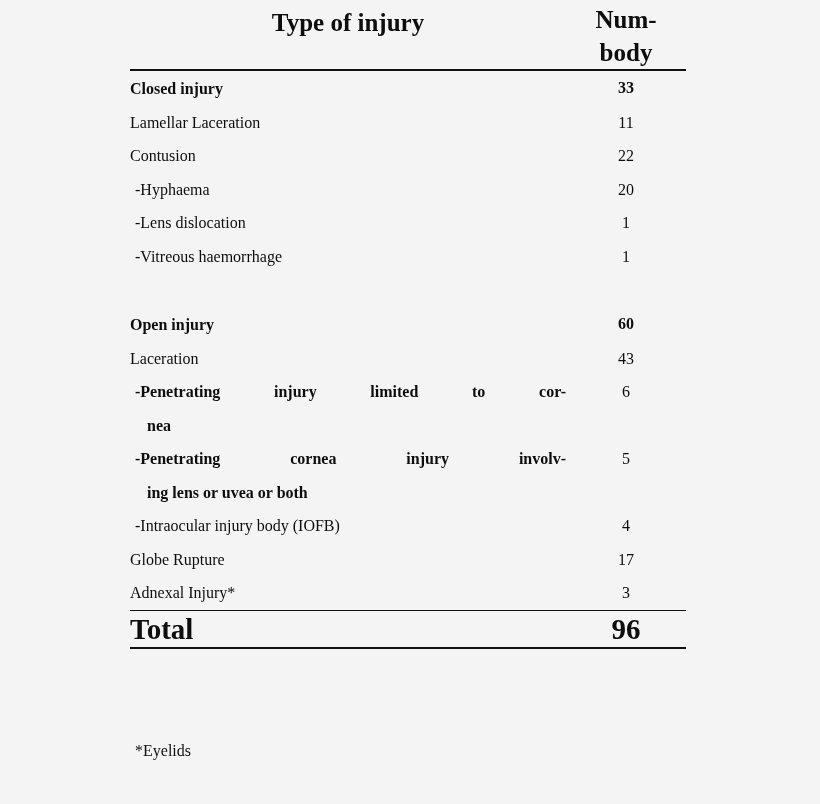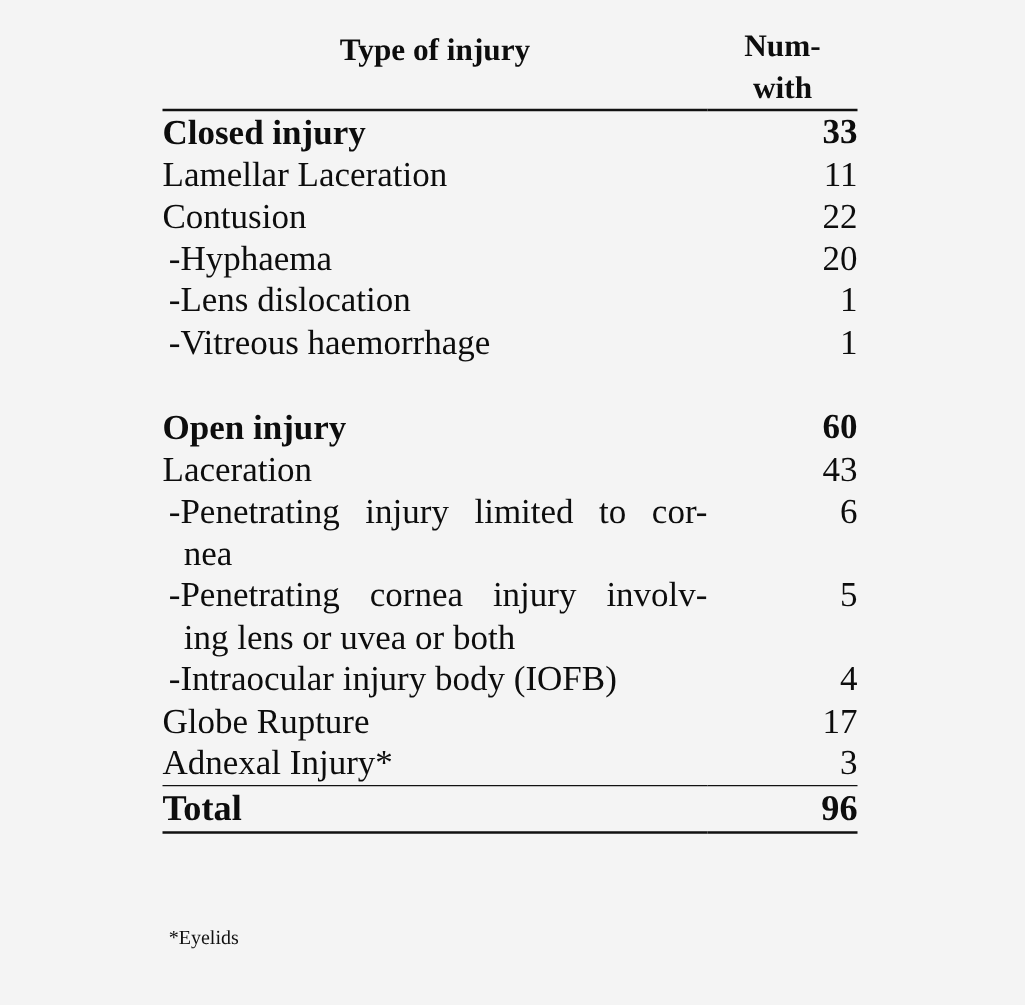--- a/index.html
+++ b/index.html
@@ -12,21 +12,21 @@
     height: 804px;
     background: #f4f4f4;
     font-family: "Liberation Serif", "DejaVu Serif", serif;
     color: #0d0d0d;
     -webkit-font-smoothing: antialiased;
   }
 
   .table-wrap {
     position: absolute;
     left: 130px;
-    top: 22px;
+    top: 4px;
     width: 556px;
   }
 
   table.injury-table {
     width: 556px;
     border-collapse: collapse;
     table-layout: fixed;
   }
 
   col.col-type { width: 436px; }
@@ -71,49 +71,50 @@
     border-bottom: 2.2px solid #111;
     height: 0;
     padding: 0;
     font-size: 0;
     line-height: 0;
   }
 
   
   tbody td {
     padding: 0;
-    font-size: 28px;
+    font-size: 16px;
     line-height: 33.5px;
     vertical-align: top;
   }
   td.cell-type {
     text-align: left;
   }
   td.cell-num {
-    text-align: right;
+    text-align: center;
     white-space: nowrap;
   }
 
   tr.row-section td {
     font-weight: bold;
   }
   tr.row-section td.cell-type { padding-top: 1px; }
 
   tr.row-sub td.cell-type {
     padding-left: 5px;
     margin-top: 27px;
   }
 
   
   tr.row-wrap td.cell-type {
     padding-left: 5px;
     text-align: justify;
     text-align-last: left;
     text-indent: 0;
     hyphens: manual;
+    font-weight: bold;
   }
   tr.row-wrap td.cell-type .cont {
     display: block;
     padding-left: 12px;
     text-align: right;
   }
   tr.row-wrap td.cell-type .lead {
     display: block;
     text-align: justify;
     text-align-last: justify;
@@ -149,21 +150,21 @@
     <colgroup>
       <col class="col-type">
       <col class="col-num">
     </colgroup>
 
     <thead>
       <tr>
         <th class="head-type">Type of injury</th>
         <th class="head-num">
           <span class="hyphenated">Num-</span>
-          <span class="hyphenated">with</span>
+          <span class="hyphenated">body</span>
         </th>
       </tr>
       <tr class="rule-top">
         <td></td>
         <td></td>
       </tr>
     </thead>
 
     <tbody>
 

